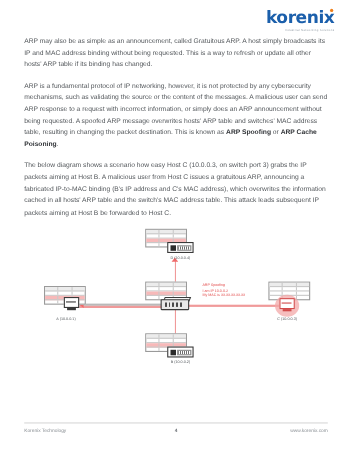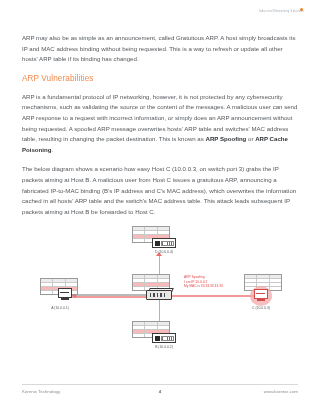--- a/index.html
+++ b/index.html
@@ -261,30 +261,30 @@
   }
   .footer .left { flex: 1; text-align: left; }
   .footer .center { flex: 1; text-align: center; color: #6c7176; font-weight: bold; }
   .footer .right { flex: 1; text-align: right; }
 </style>
 </head>
 <body>
 
 <div class="page-header">
   <div class="logo">
+    <div class="logo-word">korenix</div>
     <div class="logo-dot"></div>
     <div class="logo-tag">Industrial Networking Solutions</div>
   </div>
 </div>
 
 <div class="content">
 
   <p class="body-text">ARP may also be as simple as an announcement, called Gratuitous ARP. A host simply broadcasts its IP and MAC address binding without being requested. This is a way to refresh or update all other hosts' ARP table if its binding has changed.</p>
 
-  <h2 class="section-heading">ARP Vulnerabilities</h2>
 
   <p class="body-text"><span>ARP is a fundamental protocol of IP networking, however, it is not protected by any cybersecurity mechanisms, such as validating the source or the content of the messages. A malicious user can send ARP response to a request with incorrect information, or simply does an ARP announcement without being requested. A spoofed ARP message overwrites hosts' ARP table and switches' MAC address table, resulting in changing the packet destination. This is known as </span><b>ARP Spoofing</b><span> or </span><b>ARP Cache Poisoning</b><span>.</span></p>
 
   <p class="body-text">The below diagram shows a scenario how easy Host C (10.0.0.3, on switch port 3) grabs the IP packets aiming at Host B. A malicious user from Host C issues a gratuitous ARP, announcing a fabricated IP-to-MAC binding (B's IP address and C's MAC address), which overwrites the information cached in all hosts' ARP table and the switch's MAC address table. This attack leads subsequent IP packets aiming at Host B be forwarded to Host C.</p>
 
   <div class="diagram">
 
     <div class="wire wire-h wire-dark" style="left:50px; top:68px; width:78px;"></div>
     <div class="wire wire-h" style="left:50px; top:70px; width:78px; background:#f09a9a;"></div>
     <div class="wire wire-h" style="left:146px; top:69px; width:86px;"></div>

